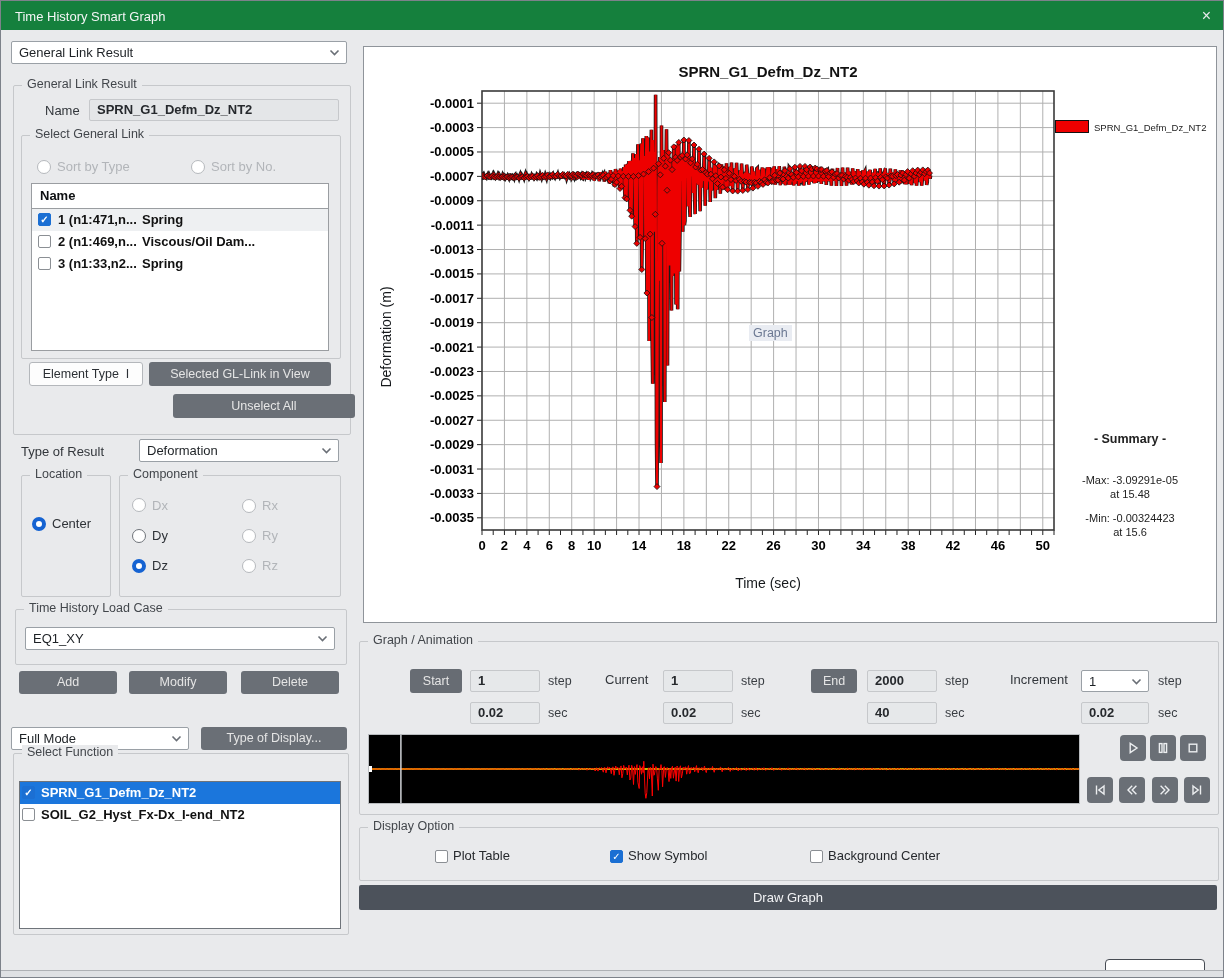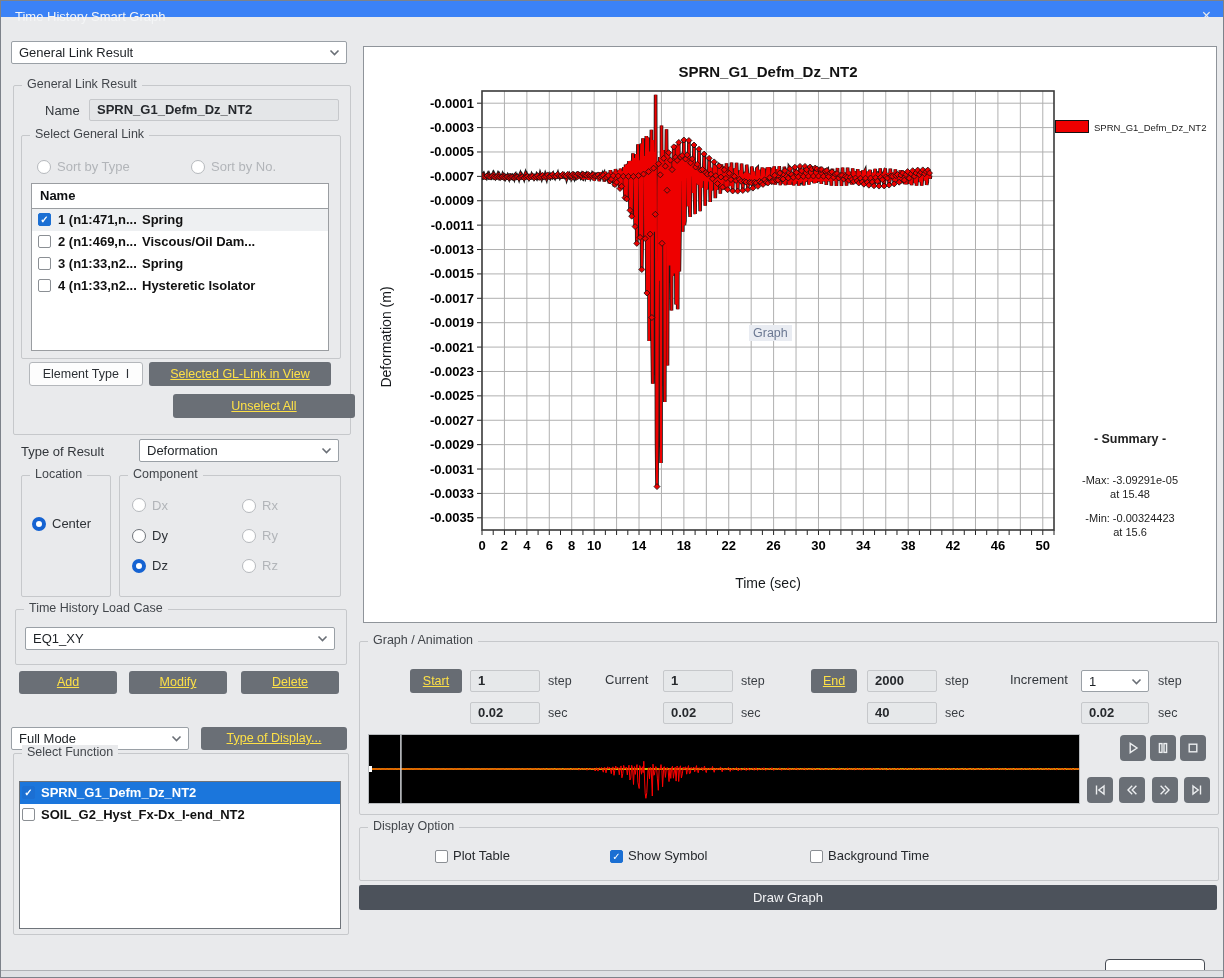--- a/index.html
+++ b/index.html
@@ -1,31 +1,31 @@
 <!DOCTYPE html>
 <html><head>
 <meta charset="utf-8">
 <style>
   html,body{margin:0;padding:0;background:#c7c9cc;font-family:"Liberation Sans",sans-serif;}
   #win{position:relative;width:1224px;height:978px;background:#e9eaec;border:1px solid #7d828a;box-sizing:border-box;overflow:hidden;}
   
-  #titlebar{position:absolute;left:0;top:0;width:100%;height:16px;background:#3b82f6;color:#f4f5f6;}
+  #titlebar{position:absolute;left:0;top:0;width:100%;height:29px;background:#15803d;color:#f4f5f6;}
   #titlebar .t{position:absolute;left:14px;top:8px;font-size:13px;}
   #titlebar .x{position:absolute;right:12px;top:6px;font-size:16px;color:#e8eaec;cursor:pointer;}
   
   .grp{position:absolute;border:1px solid #c6c8cb;border-radius:2px;}
   .grp>.glabel{position:absolute;top:-9px;left:8px;background:#e9eaec;padding:0 5px;font-size:12.5px;color:#42464b;white-space:nowrap;}
   
   .dd{position:absolute;background:#fff;border:1px solid #9aa0a6;border-radius:2px;font-size:13px;color:#1d2125;line-height:21px;padding-left:7px;box-sizing:border-box;}
   .dd svg{position:absolute;right:6px;top:6px;width:11px;height:9px;}
   .field{position:absolute;background:#e6e8ea;border:1px solid #c6c8cb;border-radius:2px;font-size:13px;font-weight:bold;color:#26292d;line-height:20px;padding-left:7px;box-sizing:border-box;}
   .lbl{position:absolute;font-size:13px;color:#32363b;white-space:nowrap;}
   .unit{position:absolute;font-size:12.5px;color:#3a3e43;white-space:nowrap;}
   
-  .dbtn{position:absolute;background:#6a6f76;color:#fde047;font-size:12.5px;text-align:center;border-radius:3px;box-sizing:border-box;cursor:pointer;text-decoration:underline;}
+  .dbtn{position:absolute;background:#6a6f76;color:#e5e5e5;font-size:12.5px;text-align:center;border-radius:3px;box-sizing:border-box;cursor:pointer;}
   .lbtn{position:absolute;background:#fdfdfd;border:1px solid #b4b7bb;color:#2c3035;font-size:12.5px;text-align:center;border-radius:3px;box-sizing:border-box;cursor:pointer;white-space:pre;}
   
   .cbx{display:inline-block;width:13px;height:13px;border:1px solid #8b8f94;border-radius:2px;background:#fff;color:#fff;font-size:10px;line-height:12px;text-align:center;box-sizing:border-box;flex:none;}
   .cbx.on{background:#1b6fd3;border-color:#1b6fd3;}
   .radio{display:inline-block;width:14px;height:14px;border-radius:50%;background:#fff;border:1.5px solid #6f747a;box-sizing:border-box;flex:none;}
   .radio.on{border:4.5px solid #1563d2;}
   .radio.dis{border:1.5px solid #b6b9bd;}
   .rlabel{font-size:13px;color:#2e3237;margin-left:6px;}
   .rlabel.dis{color:#b2b5b9;}
   
@@ -122,25 +122,20 @@
         </div>
         <div class="gl-row">
           <span class="cbx"></span>
           <span class="gl-name">2 (n1:469,n...</span>
           <span class="gl-type">Viscous/Oil Dam...</span>
         </div>
         <div class="gl-row">
           <span class="cbx"></span>
           <span class="gl-name">3 (n1:33,n2...</span>
           <span class="gl-type">Spring</span>
-        </div>
-        <div class="gl-row">
-          <span class="cbx"></span>
-          <span class="gl-name">4 (n1:33,n2...</span>
-          <span class="gl-type">Hysteretic Isolator</span>
         </div>
       </div>
   </div>
 
   <div class="lbtn" style="left:28px;top:361px;width:114px;height:24px;line-height:22px;">Element Type  I</div>
   <div class="dbtn" style="left:148px;top:361px;width:182px;height:24px;line-height:24px;">Selected GL-Link in View</div>
   <div class="dbtn" style="left:148px;top:393px;width:182px;height:24px;line-height:24px;margin-left:24px;">Unselect All</div>
 
   <span class="lbl" style="left:20px;top:443px;">Type of Result</span>
   <div class="dd" style="left:138px;top:438px;width:200px;height:23px;">
@@ -761,21 +756,21 @@
         <div class="dopt" style="left:75px">
           <span class="cbx"></span>
           <span class="dlabel">Plot Table</span>
         </div>
         <div class="dopt" style="left:250px">
           <span class="cbx on">✓</span>
           <span class="dlabel">Show Symbol</span>
         </div>
         <div class="dopt" style="left:450px">
           <span class="cbx"></span>
-          <span class="dlabel">Background Time</span>
+          <span class="dlabel">Background Center</span>
         </div>
       </div>
   </div>
 
   <div id="draw-graph">Draw Graph</div>
   <div id="close-btn">Close</div>
   <div id="bottom-strip"></div>
 </div>
 
 </body></html>

